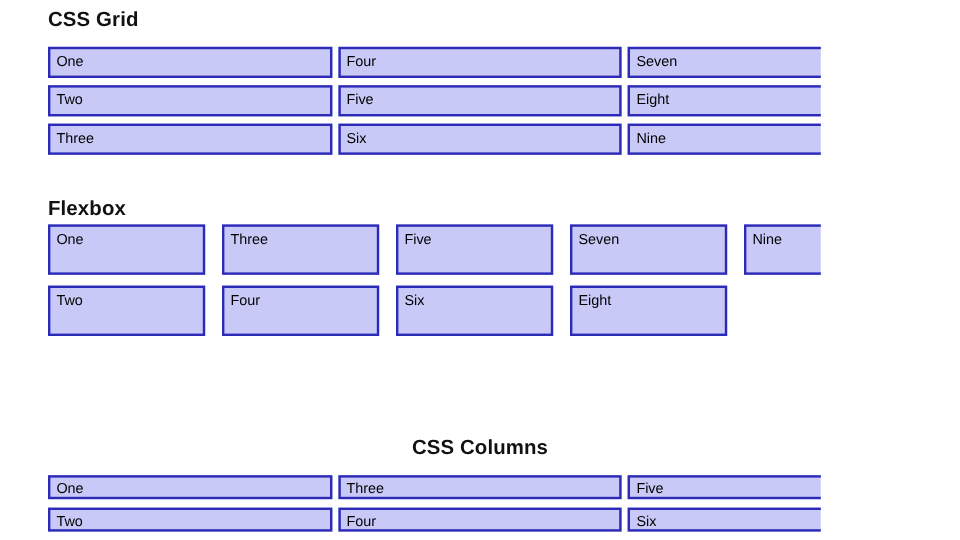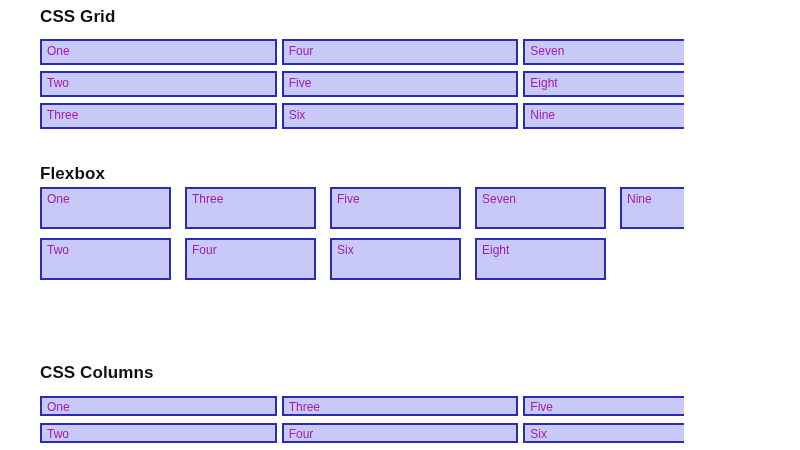--- a/index.html
+++ b/index.html
@@ -34,21 +34,21 @@
     letter-spacing: 0.1px;
   }
 
   
   .box {
     background: #c9c9f8;
     border: 2px solid #2b2bb8;
     box-sizing: border-box;
     font-size: 12px;
     line-height: 14px;
-    color: #a21caf;
+    color: #000000;
     padding: 3px 5px 0 5px;
     overflow: hidden;
     white-space: nowrap;
   }
 
   
   #grid-section {
     position: absolute;
     left: 40px;
     top: 8px;
@@ -92,21 +92,21 @@
 
   
   #columns-section {
     position: absolute;
     left: 40px;
     top: 364px;
     width: 720px;
     height: 86px;
     overflow: hidden;
   }
-  #columns-section .section-heading { margin-bottom: 15px; }
+  #columns-section .section-heading { margin-bottom: 15px; text-align: center; }
 
   .columns-wrap {
     column-count: 3;
     column-gap: 5px;
     width: 720px;
     height: 60px;
   }
   .columns-wrap .box {
     height: 20px;
     padding-top: 2px;

